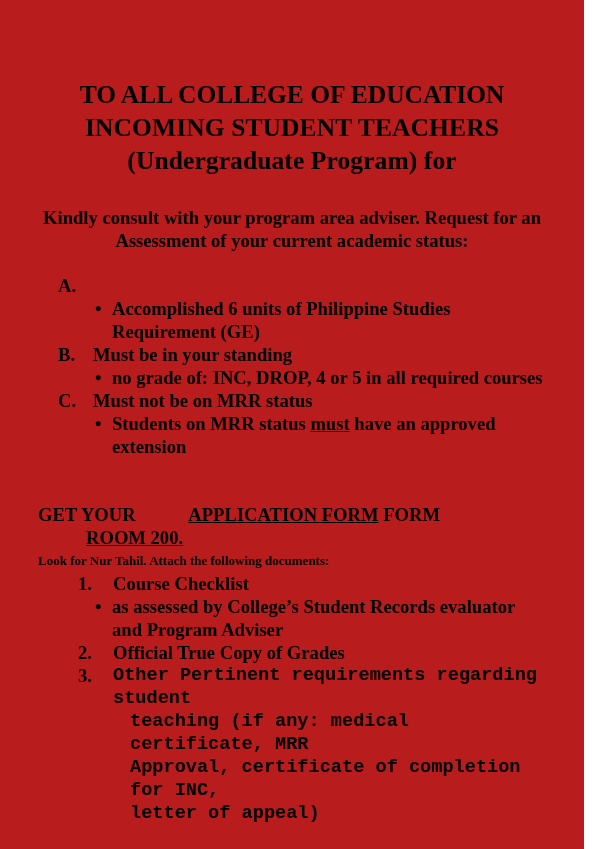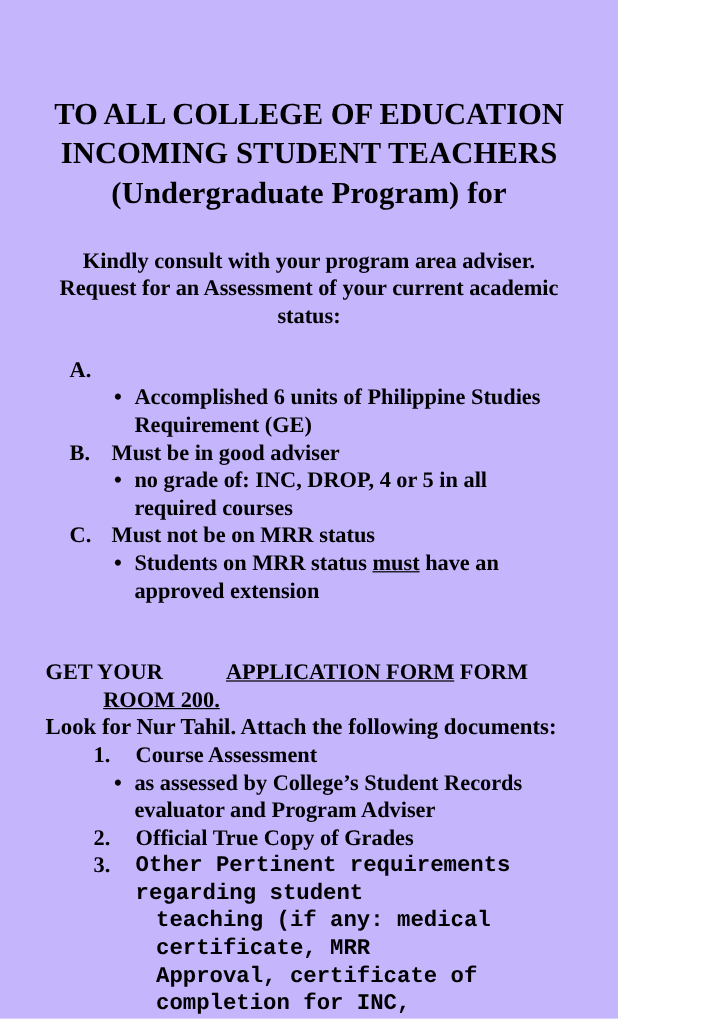--- a/index.html
+++ b/index.html
@@ -11,23 +11,23 @@
   body {
     width: 600px;
     height: 849px;
     overflow: hidden;
     font-family: "Liberation Serif", "DejaVu Serif", serif;
     color: #000000;
     -webkit-font-smoothing: antialiased;
   }
   .page {
     position: relative;
-    width: 515px;
+    width: 584px;
     height: 849px;
-    background: #c4b5fd;
+    background: #b91c1c;
     box-sizing: border-box;
     padding: 0 38px;
   }
 
   
   .title-block {
     padding-top: 78px;
     text-align: center;
   }
   .title-line {
@@ -117,21 +117,21 @@
   
   .section-head {
     margin-top: 45px;
     font-size: 18.6px;
     font-weight: bold;
     line-height: 23px;
   }
   .section-head .u { text-decoration: underline; margin-left: 48px; }
 
   .sub-head {
-    font-size: 19px;
+    font-size: 13px;
     font-weight: bold;
     line-height: 23px;
   }
 
   .mustword {
     text-decoration: underline;
     font-weight: bold;
   }
 </style>
 </head>
@@ -155,21 +155,21 @@
       </div>
       <div class="bullet-row">
         <span class="bullet-dot">•</span>
         <span class="bullet-text">Accomplished 6 units of Philippine Studies Requirement (GE)</span>
       </div>
     </li>
 
     <li>
       <div class="item-row">
         <span class="marker">B.</span>
-        <span class="item-text">Must be in good adviser</span>
+        <span class="item-text">Must be in your standing</span>
       </div>
       <div class="bullet-row">
         <span class="bullet-dot">•</span>
         <span class="bullet-text">no grade of: INC, DROP, 4 or 5 in all required courses</span>
       </div>
     </li>
 
     <li>
       <div class="item-row">
         <span class="marker">C.</span>
@@ -186,21 +186,21 @@
   <div class="section-head">
     <div><span>GET YOUR </span><span class="u">APPLICATION FORM</span><span> FORM </span><span class="u">ROOM 200.</span></div>
     <div class="sub-head">Look for Nur Tahil.  Attach the following documents:</div>
   </div>
 
   <ul class="list num-list">
 
     <li>
       <div class="item-row">
         <span class="marker">1.</span>
-        <span class="item-text">Course Assessment</span>
+        <span class="item-text">Course Checklist</span>
       </div>
       <div class="bullet-row">
         <span class="bullet-dot">•</span>
         <span class="bullet-text">as assessed by College’s Student Records evaluator and Program Adviser</span>
       </div>
     </li>
 
     <li>
       <div class="item-row">
         <span class="marker">2.</span>

